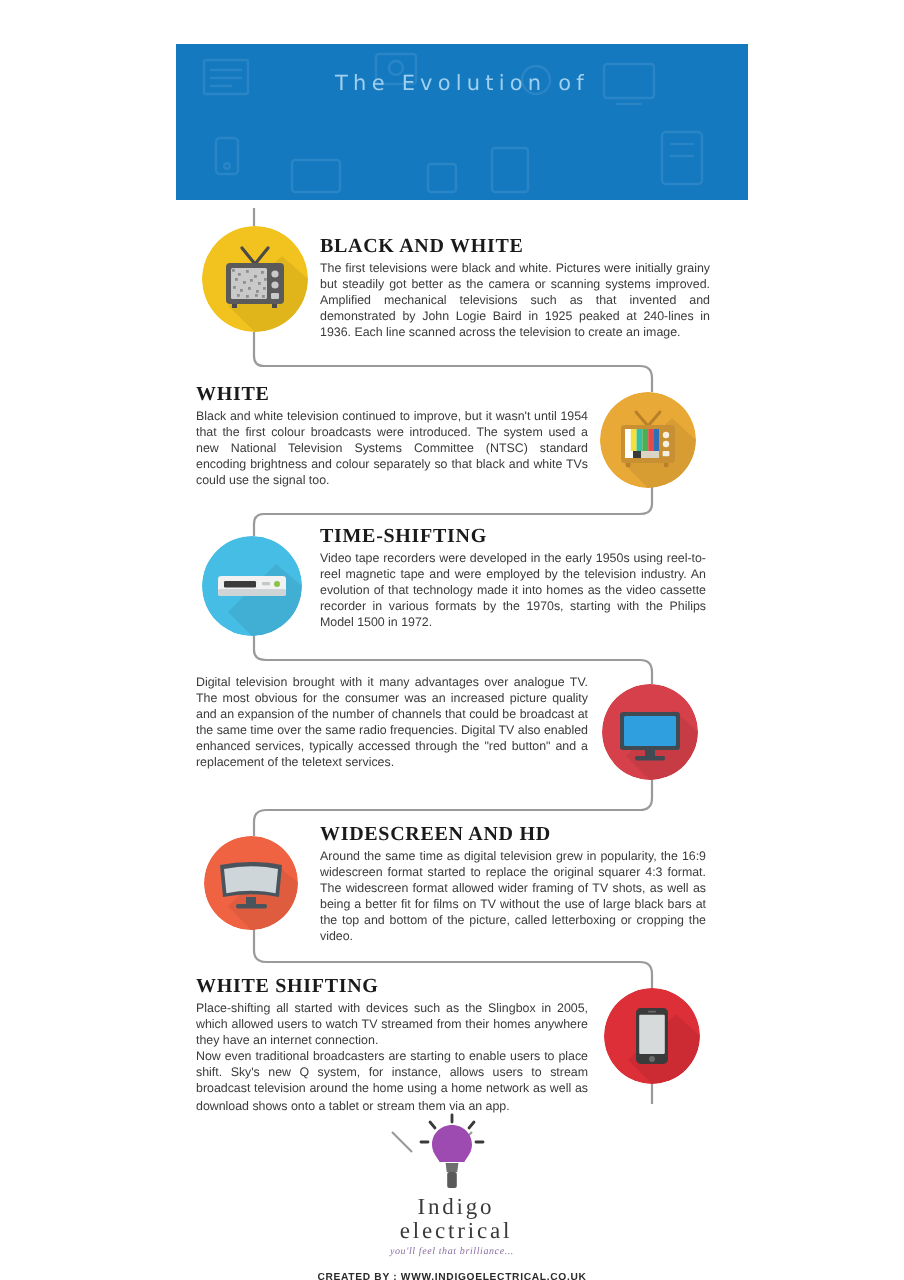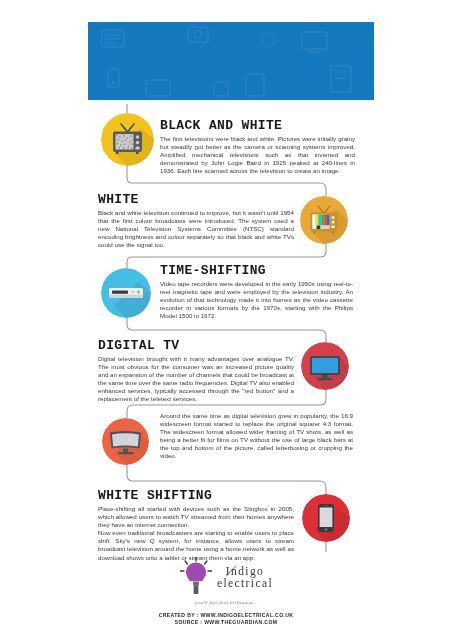--- a/index.html
+++ b/index.html
@@ -75,25 +75,25 @@
     overflow: hidden;
   }
   .badge svg { display: block; }
 
   
   .block {
     position: absolute;
   }
   .block h3 {
     margin: 0 0 2px 0;
-    font-size: 13px;
+    font-size: 10px;
     font-weight: bold;
     letter-spacing: 0.35px;
     color: #1a1a1a;
-    font-family: Liberation Mono, monospace;
+    font-family: Liberation Serif, serif;
   }
   .block p {
     margin: 0;
     font-size: 6.2px;
     line-height: 8.1px;
     color: #3b3b3b;
     text-align: justify;
     font-family: "Liberation Sans", sans-serif;
   }
   .block p + p { margin-top: 0; }
@@ -103,20 +103,21 @@
     position: absolute;
     left: 0;
     top: 556px;
     width: 452px;
     text-align: center;
   }
   .logo-row {
     display: flex;
     align-items: center;
     justify-content: center;
+    flex-direction: column;
   }
   .logo-name {
     margin-left: 4px;
     line-height: 1.06;
   }
   .logo-name .l1 {
     font-size: 11.5px;
     letter-spacing: 1.4px;
     color: #3a3a3a;
     font-family: "Liberation Serif", serif;
@@ -167,20 +168,21 @@
         <rect x="214" y="10" width="25" height="17" rx="1.5"></rect>
         <line x1="220" y1="30" x2="233" y2="30"></line>
         <rect x="243" y="44" width="20" height="26" rx="2"></rect>
         <line x1="247" y1="50" x2="259" y2="50"></line>
         <line x1="247" y1="56" x2="259" y2="56"></line>
         <circle cx="180" cy="18" r="7"></circle>
         <rect x="126" y="60" width="14" height="14" rx="1.5"></rect>
       </g>
     </svg>
     <div class="hdr-text">
+      <div class="hdr-sub">The Evolution of</div>
     </div>
   </div>
 
   <svg class="connectors">
     <g fill="none" stroke="#9a9a9a" stroke-width="1.1">
 
       <path d="M127,104 L127,113"></path>
 
       <path d="M127,166 L127,178 Q127,183 132,183 L320,183 Q326,183 326,189 L326,196"></path>
 
@@ -295,35 +297,35 @@
     <svg width="48" height="48" viewBox="0 0 48 48">
       <circle cx="24" cy="24" r="24" fill="#d6404a"></circle>
       <path d="M24,48 A24,24 0 0,0 48,24 L36,13 L12,36 Z" fill="#000" opacity="0.07"></path>
       <rect x="9" y="14" width="30" height="19" rx="1.6" fill="#3f4a52"></rect>
       <rect x="11" y="16" width="26" height="15" rx="0.8" fill="#2f9fe0"></rect>
       <rect x="21.5" y="33" width="5" height="3.5" fill="#3f4a52"></rect>
       <rect x="16.5" y="36" width="15" height="2.2" rx="1" fill="#3f4a52"></rect>
     </svg>
   </div>
   <div class="block" style="left:98px; top:338px; width:196px;">
-    <h3>DIGITAL TV</h3>
     <p>Digital television brought with it many advantages over analogue TV. The most obvious for the consumer was an increased picture quality and an expansion of the number of channels that could be broadcast at the same time over the same radio frequencies. Digital TV also enabled enhanced services, typically accessed through the "red button" and a replacement of the teletext services.</p>
   </div>
 
   <div class="badge" style="left:102px; top:418px; width:47px; height:47px;">
     <svg width="47" height="47" viewBox="0 0 47 47">
       <circle cx="23.5" cy="23.5" r="23.5" fill="#ef6242"></circle>
       <path d="M23.5,47 A23.5,23.5 0 0,0 47,23.5 L35,13 L12,35 Z" fill="#000" opacity="0.06"></path>
       <path d="M8,14.5 Q23.5,11.5 39,14.5 L37.5,30.5 Q23.5,27.8 9.5,30.5 Z" fill="#4a545c"></path>
       <path d="M10,16.5 Q23.5,13.8 37,16.5 L35.8,28.6 Q23.5,26.2 11.2,28.6 Z" fill="#cfd6da"></path>
       <rect x="21" y="30.5" width="5" height="3.6" fill="#4a545c"></rect>
       <rect x="16" y="34" width="15.5" height="2.3" rx="1" fill="#4a545c"></rect>
     </svg>
   </div>
   <div class="block" style="left:160px; top:412px; width:193px;">
+    <h3>WIDESCREEN AND HD</h3>
     <p>Around the same time as digital television grew in popularity, the 16:9 widescreen format started to replace the original squarer 4:3 format. The widescreen format allowed wider framing of TV shots, as well as being a better fit for films on TV without the use of large black bars at the top and bottom of the picture, called letterboxing or cropping the video.</p>
   </div>
 
   <div class="badge" style="left:302px; top:494px; width:48px; height:48px;">
     <svg width="48" height="48" viewBox="0 0 48 48">
       <circle cx="24" cy="24" r="24" fill="#dd2f38"></circle>
       <path d="M24,48 A24,24 0 0,0 48,24 L36,13 L12,36 Z" fill="#000" opacity="0.07"></path>
       <rect x="16" y="10" width="16" height="28" rx="2.4" fill="#3b3b3b"></rect>
       <rect x="17.6" y="13.4" width="12.8" height="19.6" rx="0.6" fill="#d7dadb"></rect>
       <circle cx="24" cy="35.5" r="1.5" fill="#6b6b6b"></circle>

